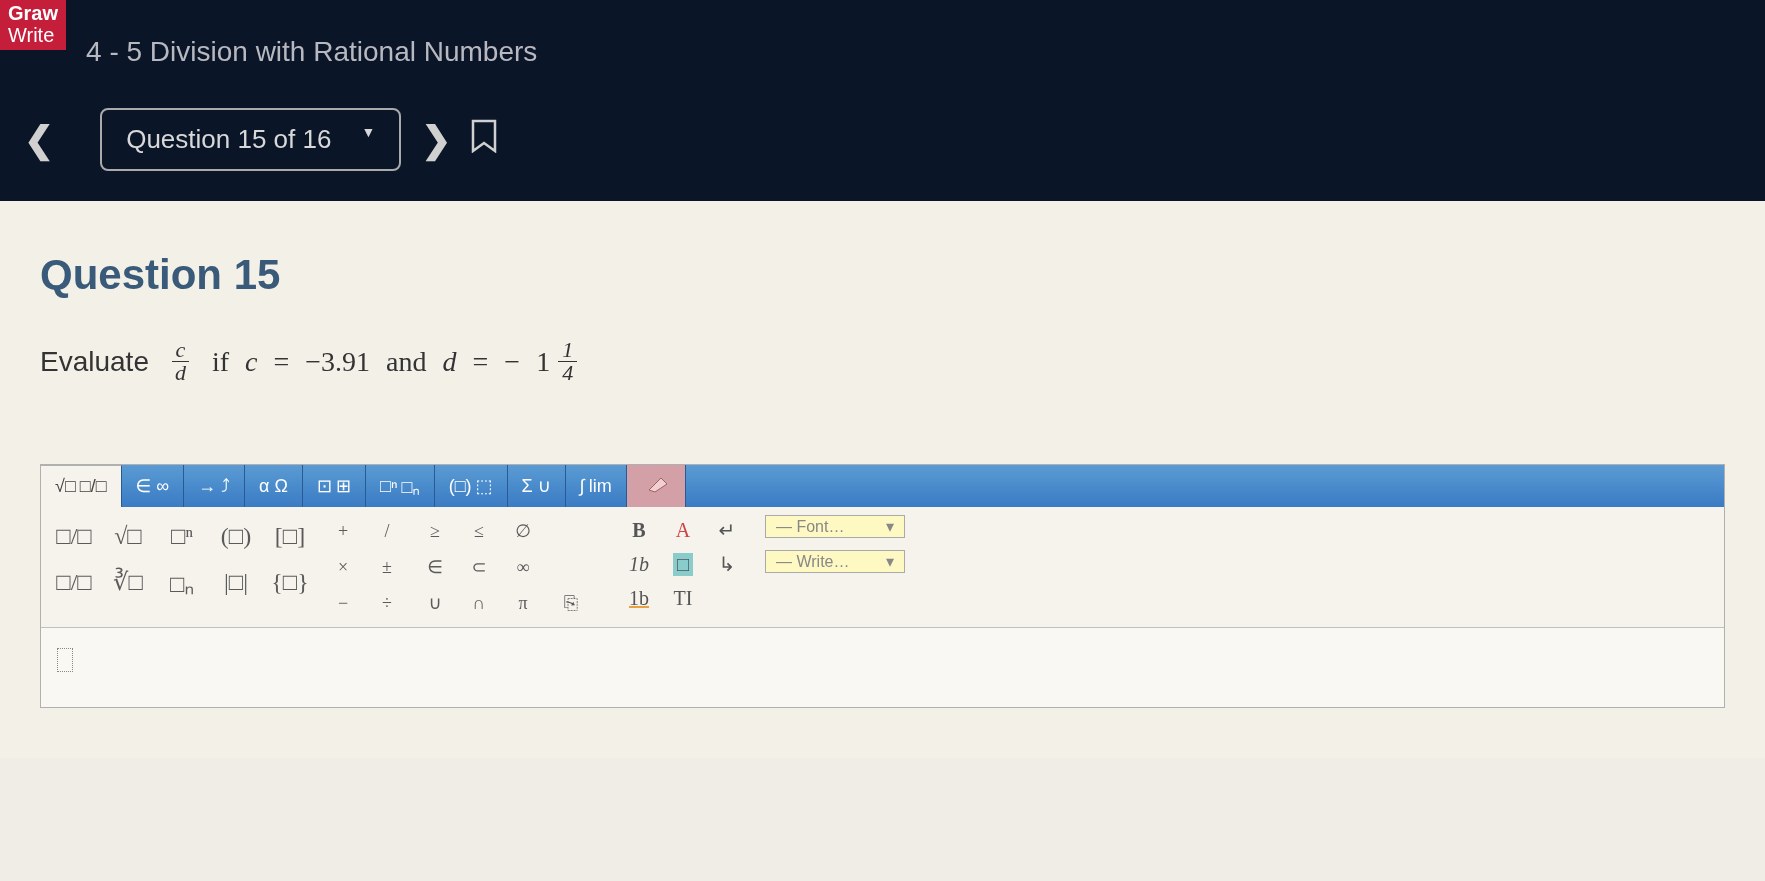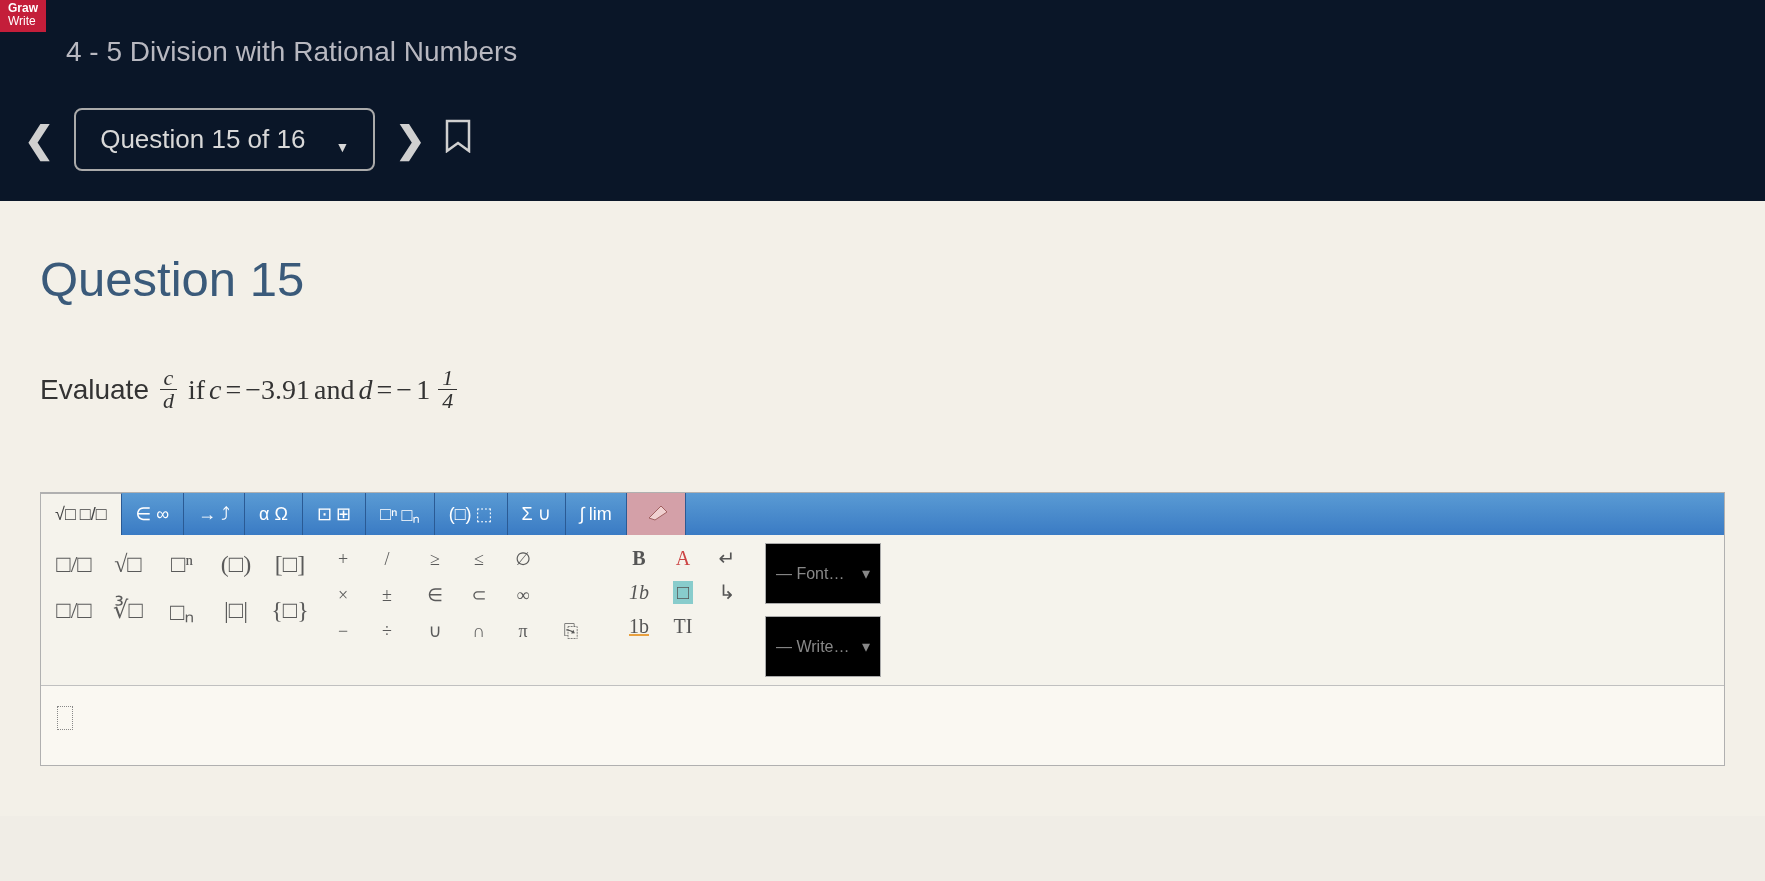--- a/index.html
+++ b/index.html
@@ -1,55 +1,55 @@
 <!DOCTYPE html>
 <html><head>
   <meta charset="utf-8">
   <style>
     * { margin: 0; padding: 0; box-sizing: border-box; }
     body { font-family: Arial, sans-serif; background: #f0ede6; width: 1765px; height: 881px; overflow: hidden; }
     
     .header { background: #0a1628; color: #d0d0d0; min-height: 175px; padding: 0; }
     .header-top { display: flex; align-items: flex-start; padding: 0 0 20px 0; }
-    .logo { background: #c41e3a; color: white; padding: 2px 8px 4px 8px; font-size: 12px; line-height: 1.1; }
+    .logo { background: #c41e3a; color: white; padding: 2px 8px 4px 8px; font-size: 20px; line-height: 1.1; }
     .logo-line1 { display: block; font-weight: bold; }
     .logo-line2 { display: block; font-weight: normal; }
     .assignment-title { color: #b8b8c0; font-size: 28px; padding: 4px 0 0 20px; font-weight: normal; margin-top: 32px; }
     
     .nav-row { display: flex; align-items: center; gap: 20px; padding: 20px 20px 30px 24px; }
     .chevron-left, .chevron-right { color: #d0d0d0; font-size: 36px; cursor: pointer; font-weight: bold; }
-    .question-selector { border: 2px solid #aaa; border-radius: 8px; padding: 14px 24px; display: flex; align-items: flex-end; gap: 30px; cursor: pointer; }
+    .question-selector { border: 2px solid #aaa; border-radius: 8px; padding: 14px 24px; display: flex; align-items: flex-start; gap: 30px; cursor: pointer; margin-left: 26px; }
     .question-selector-text { color: #d8d8d8; font-size: 26px; }
     .caret-down { color: #d8d8d8; font-size: 14px; }
     .bookmark-icon { color: #d0d0d0; font-size: 32px; }
     
     .content { padding: 50px 40px; background: #f3f0e8; }
-    .question-title { color: #3a5a7a; font-size: 49px; font-weight: normal; margin-bottom: 60px; }
-    .question-text { color: #333; font-size: 28px; line-height: 1.5; margin-bottom: 80px; display: flex; align-items: center; flex-wrap: wrap; gap: 4px; }
+    .question-title { color: #3a5a7a; font-size: 42px; font-weight: bold; margin-bottom: 40px; }
+    .question-text { color: #333; font-size: 28px; line-height: 1.5; margin-bottom: 80px; display: flex; align-items: center; flex-wrap: wrap; gap: 16px; }
     .frac { display: inline-flex; flex-direction: column; align-items: center; font-style: italic; font-family: 'Times New Roman', serif; margin: 0 6px; vertical-align: middle; }
     .frac .num { border-bottom: 1.5px solid #333; padding: 0 4px; font-size: 22px; line-height: 1; }
     .frac .den { padding: 0 4px; font-size: 22px; line-height: 1; }
     .mixed { display: inline-flex; align-items: center; font-family: 'Times New Roman', serif; }
     .mixed .whole { font-size: 28px; margin-right: 2px; }
     .italic { font-style: italic; font-family: 'Times New Roman', serif; }
     .serif { font-family: Liberation Serif, serif; }
     
     .editor { border: 1px solid #b0b0b0; background: #f5f3ec; margin-top: 20px; }
     .tab-row { display: flex; background: linear-gradient(#5a9bd4, #3a7bc4); height: 42px; }
     .tab { padding: 6px 14px; display: flex; align-items: center; gap: 4px; border-right: 1px solid #2a5a94; color: white; font-size: 18px; cursor: pointer; }
     .tab.active { background: #f5f3ec; color: #444; border-top: 1px solid #b0b0b0; }
     .tab-eraser { background: #d4a0a8; }
     
     .toolbar { display: flex; padding: 8px; gap: 0; align-items: flex-start; }
     .tool-group { display: flex; flex-direction: column; gap: 4px; margin-right: 8px; }
     .tool-row { display: flex; gap: 4px; }
     .tool-btn { min-width: 50px; height: 42px; display: flex; align-items: center; justify-content: center; background: transparent; border: none; color: #5a5a5a; font-size: 24px; font-family: 'Times New Roman', serif; cursor: pointer; }
     .tool-btn.small { font-size: 18px; min-width: 40px; height: 32px; }
     .format-btn { width: 40px; height: 30px; display: flex; align-items: center; justify-content: center; cursor: pointer; font-size: 20px; font-family: 'Times New Roman', serif; color: #555; }
-    .dropdown { border: 1px solid #aaa; padding: 20px 10px; color: #888; font-size: 16px; display: flex; align-items: center; justify-content: space-between; width: 116px; cursor: pointer; background: #000000; }
+    .dropdown { border: 1px solid #aaa; padding: 1px 10px; color: #888; font-size: 16px; display: flex; align-items: center; justify-content: space-between; width: 140px; cursor: pointer; background: #fef9c3; }
     
     .answer-area { border-top: 1px solid #c0c0c0; padding: 20px 16px; min-height: 80px; background: #faf8f2; }
     .answer-placeholder { display: inline-block; width: 16px; height: 24px; border: 1px dotted #888; }
   </style>
 </head>
 <body>
 
 <div class="header">
   <div class="header-top">
     <div class="logo">

